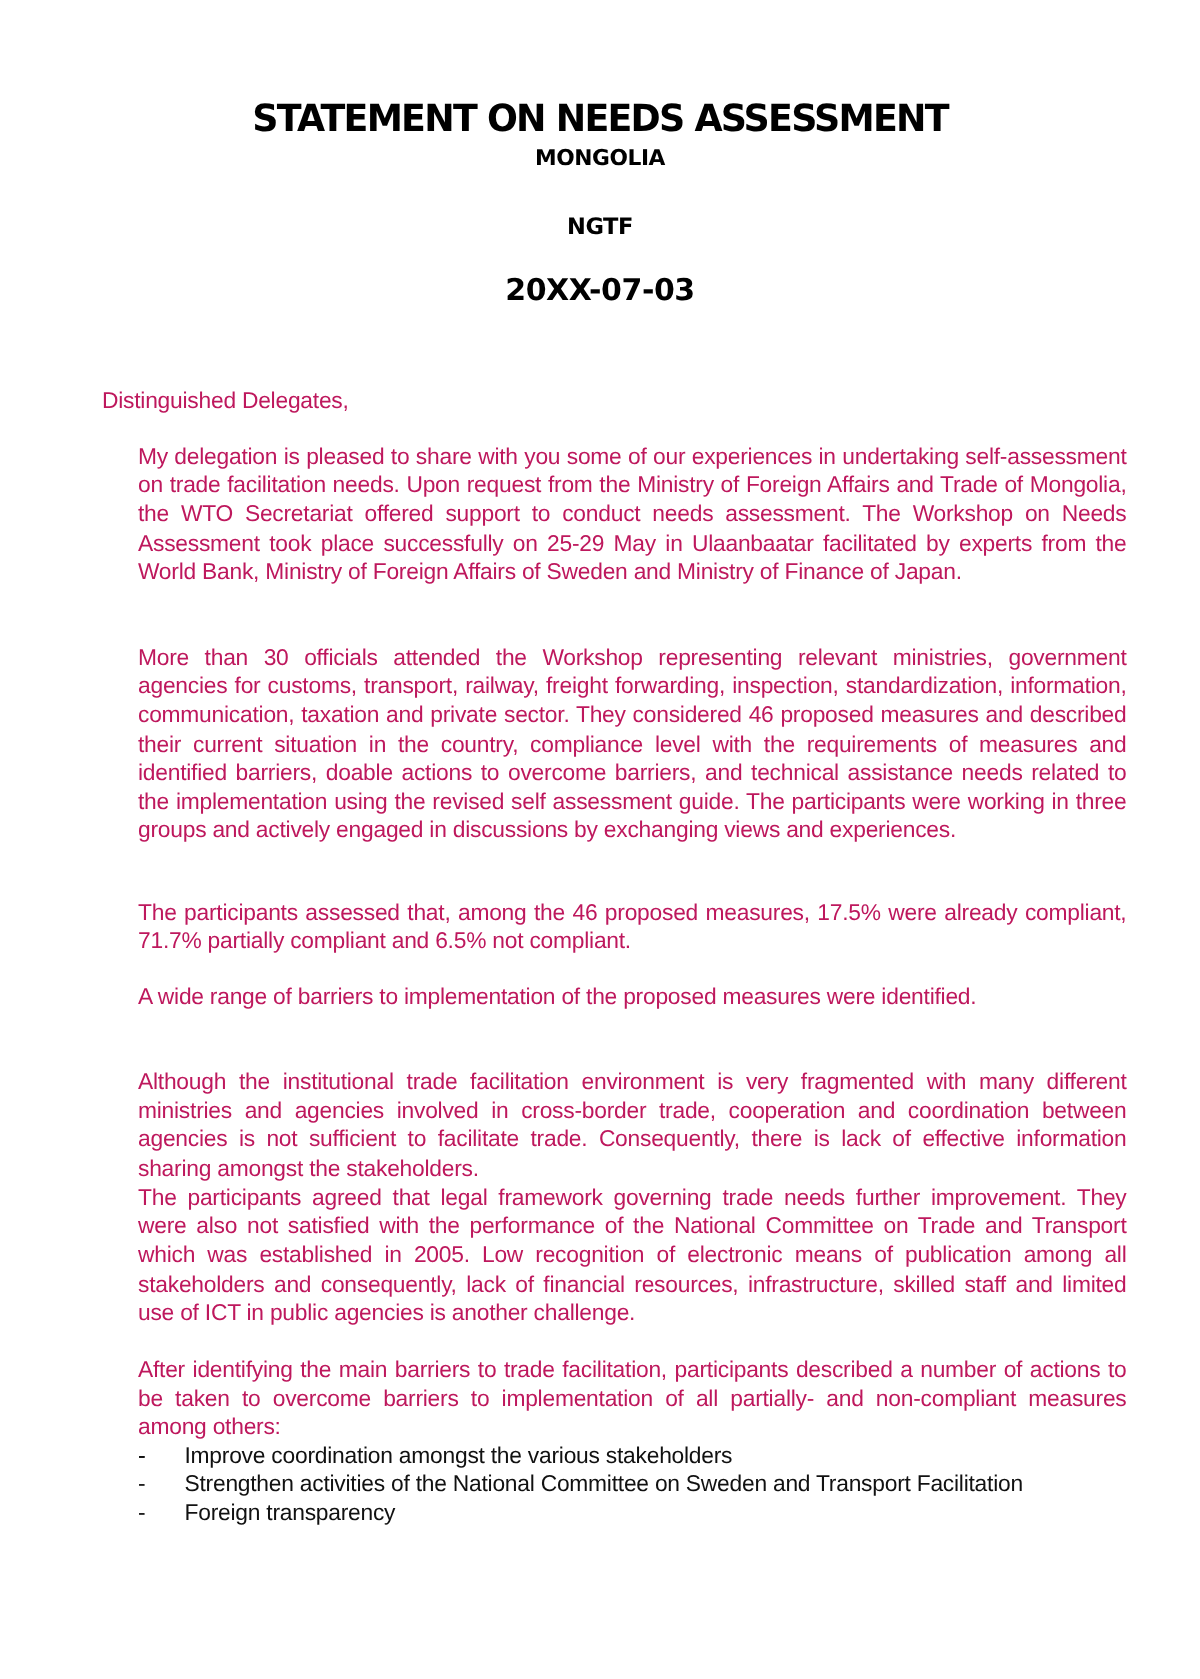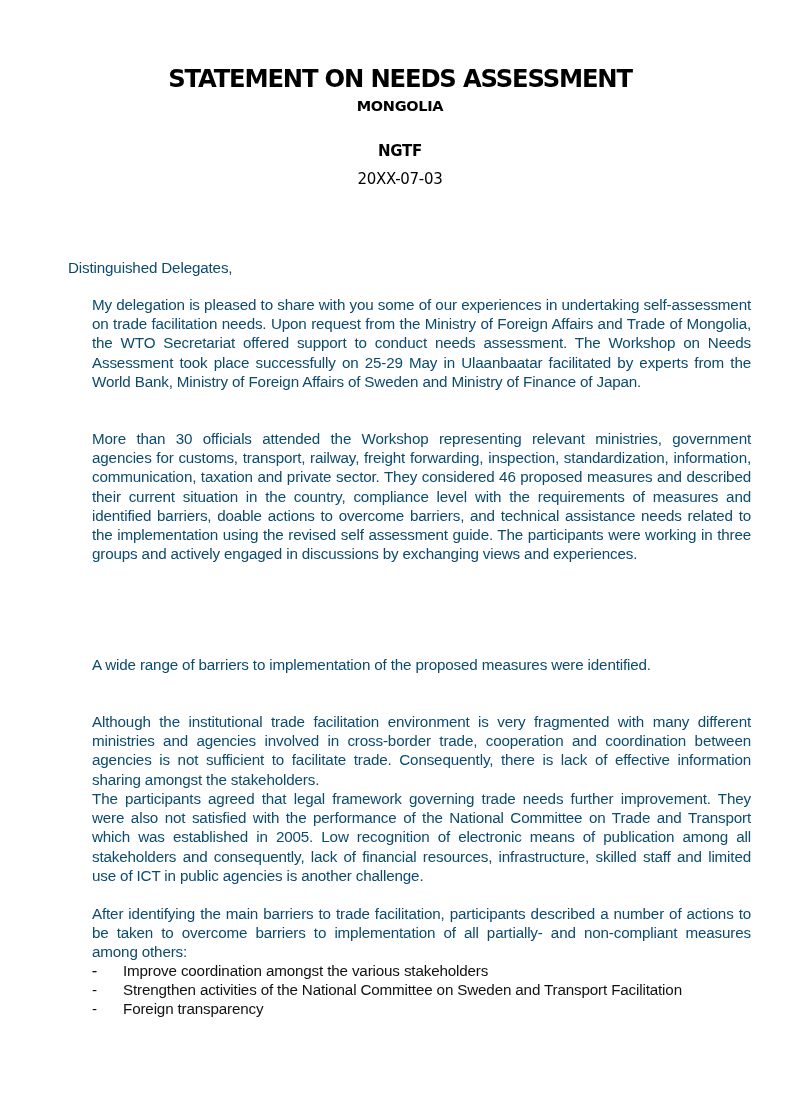--- a/index.html
+++ b/index.html
@@ -44,33 +44,33 @@
       font-weight: bold;
       letter-spacing: -0.3px;
     }
     .org {
       top: 142px;
       font-size: 15px;
       font-weight: bold;
       letter-spacing: -0.3px;
     }
     .date {
-      top: 170px;
-      font-size: 15px;
-      font-weight: normal;
+      top: 181px;
+      font-size: 20px;
+      font-weight: bold;
       letter-spacing: -0.3px;
     }
     .body {
       position: absolute;
       left: 68px;
       width: 659px;
       font-size: 15.2px;
       line-height: 19.2px;
       text-align: justify;
-      color: #0c4a6e;
+      color: #be185d;
       letter-spacing: -0.15px;
     }
     .salutation {
       top: 258px;
     }
     .p1 { top: 295px; }
     .p2 { top: 429px; }
     .p3 { top: 599px; }
     .p4 { top: 655px; }
     .p5 { top: 712px; }
@@ -112,20 +112,21 @@
 
   <div class="header title">STATEMENT ON NEEDS ASSESSMENT</div>
   <div class="header country">MONGOLIA</div>
   <div class="header org">NGTF</div>
   <div class="header date">20XX-07-03</div>
 
   <div class="body salutation">Distinguished Delegates,</div>
 
   <div class="body p1">My delegation is pleased to share with you some of our experiences in undertaking self-assessment on trade facilitation needs. Upon request from the Ministry of Foreign Affairs and Trade of Mongolia, the WTO Secretariat offered support to conduct needs assessment. The Workshop on Needs Assessment took place successfully on 25-29 May in Ulaanbaatar facilitated by experts from the World Bank, Ministry of Foreign Affairs of Sweden and Ministry of Finance of Japan.</div>
   <div class="body p2">More than 30 officials attended the Workshop representing relevant ministries, government agencies for customs, transport, railway, freight forwarding, inspection, standardization, information, communication, taxation and private sector. They considered 46 proposed measures and described their current situation in the country, compliance level with the requirements of measures and identified barriers, doable actions to overcome barriers, and technical assistance needs related to the implementation using the revised self assessment guide. The participants were working in three groups and actively engaged in discussions by exchanging views and experiences.</div>
+  <div class="body p3">The participants assessed that, among the 46 proposed measures, 17.5% were already compliant, 71.7% partially compliant and 6.5% not compliant.</div>
   <div class="body p5">Although the institutional trade facilitation environment is very fragmented with many different ministries and agencies involved in cross-border trade, cooperation and coordination between agencies is not sufficient to facilitate trade. Consequently, there is lack of effective information sharing amongst the stakeholders.</div>
   <div class="body p4">A wide range of barriers to implementation of the proposed measures were identified.</div>
   <div class="body p6">The participants agreed that legal framework governing trade needs further improvement. They were also not satisfied with the performance of the National Committee on Trade and Transport which was established in 2005. Low recognition of electronic means of publication among all stakeholders and consequently, lack of financial resources, infrastructure,  skilled staff and limited use of ICT in public agencies is another challenge.</div>
   <div class="body p7">After identifying the main barriers to trade facilitation, participants described a number of actions to be taken to overcome barriers to implementation of all partially- and non-compliant measures among others:</div>
 
   <ul class="actions">
     <li>
       <span class="dash">-</span>
     </li>
     <li>

